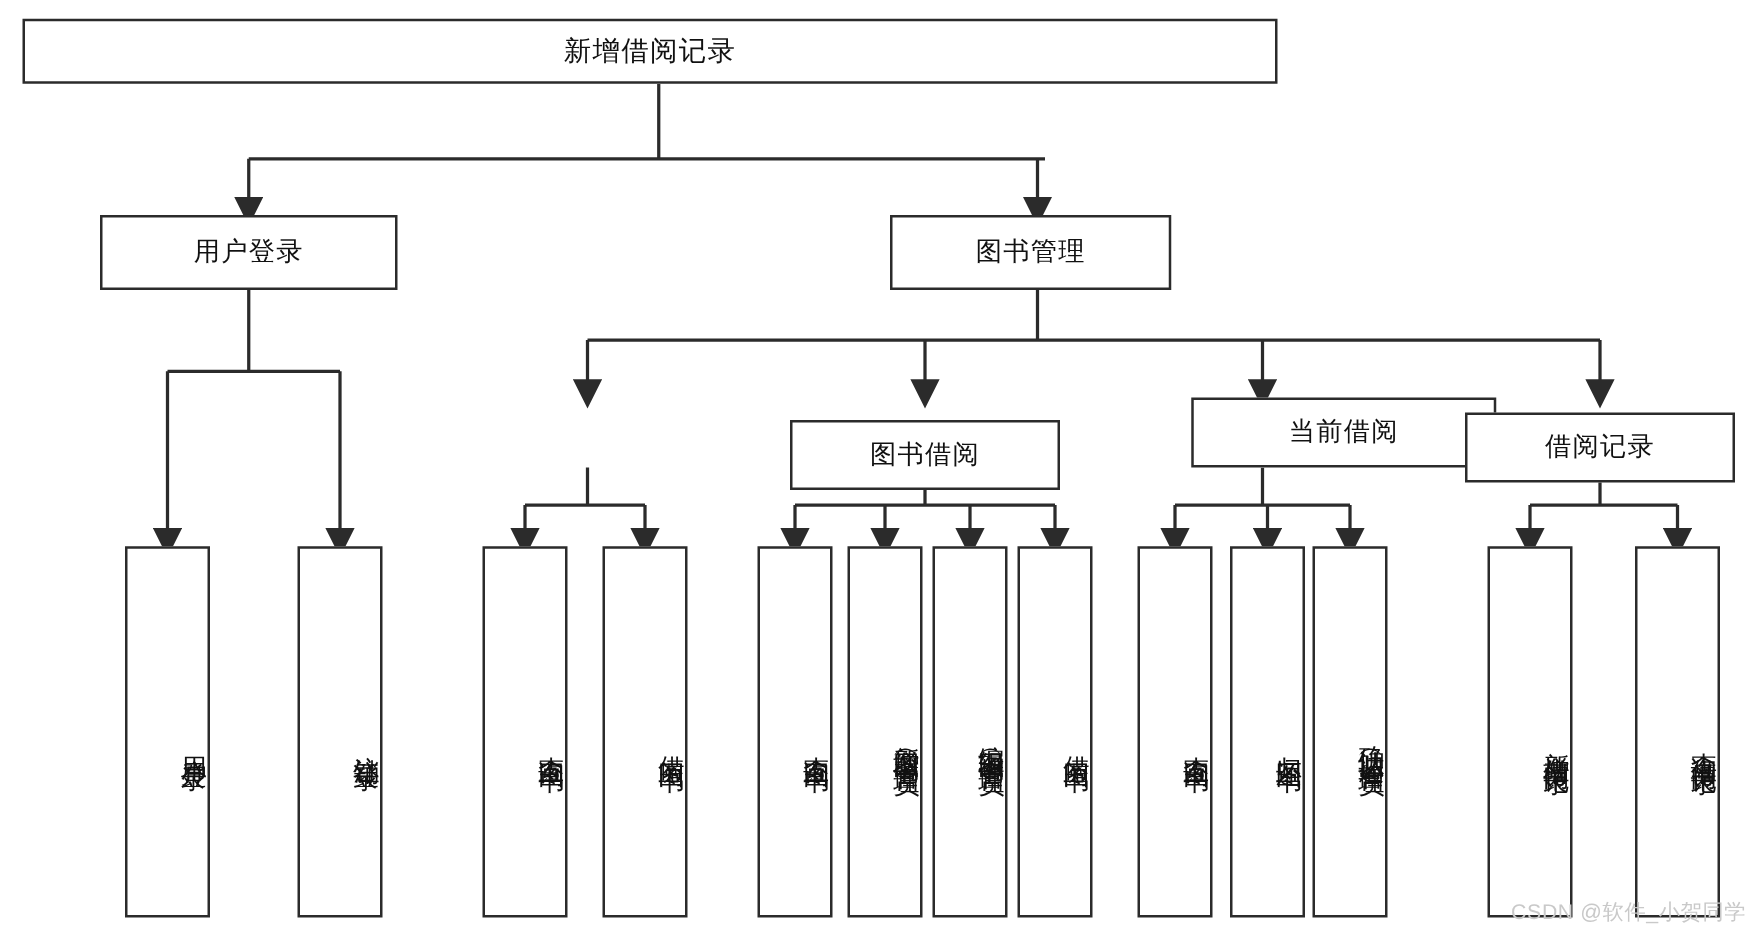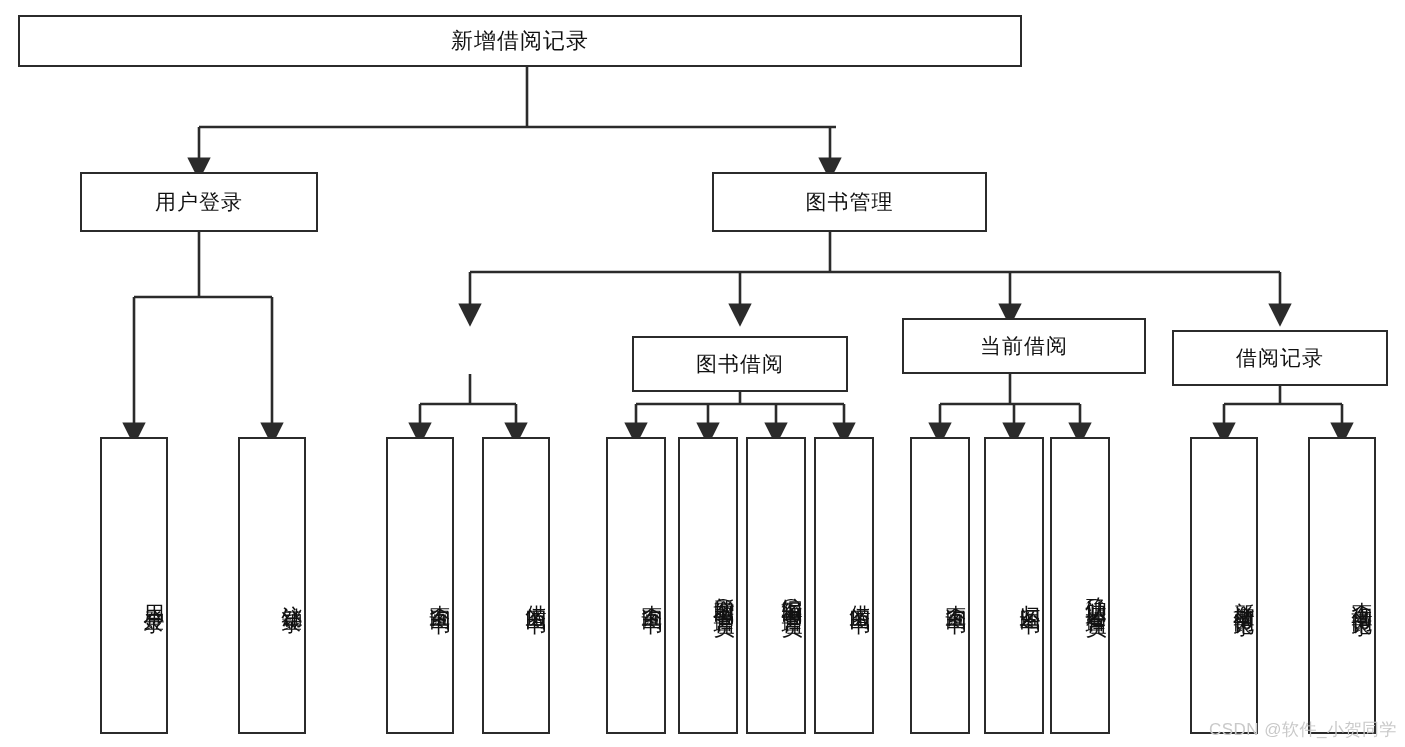--- a/index.html
+++ b/index.html
@@ -110,28 +110,28 @@
     </g>
   </svg>
 
   <div class="node root" style="left:18px;top:15px;width:1004px;height:52px;">
     <span class="lbl">新增借阅记录</span>
   </div>
 
   <div class="node" style="left:80px;top:172px;width:238px;height:60px;">
     <span class="lbl">用户登录</span>
   </div>
-  <div class="node" style="left:712px;top:172px;width:275px;height:60px;align-items:center;">
+  <div class="node" style="left:712px;top:172px;width:225px;height:60px;align-items:center;">
     <span class="lbl">图书管理</span>
   </div>
 
   <div class="node" style="left:632px;top:318px;width:216px;height:56px;margin-top:18px;">
     <span class="lbl">图书借阅</span>
   </div>
-  <div class="node" style="left:902px;top:318px;width:244px;height:56px;">
+  <div class="node" style="left:953px;top:318px;width:244px;height:56px;">
     <span class="lbl">当前借阅</span>
   </div>
   <div class="node" style="left:1172px;top:318px;width:216px;height:56px;margin-top:12px;">
     <span class="lbl">借阅记录</span>
   </div>
 
   <div class="node vert" style="left:100px;top:437px;width:68px;height:297px;">
     <span class="lbl">用户登录</span>
   </div>
   <div class="node vert" style="left:238px;top:437px;width:68px;height:297px;">

